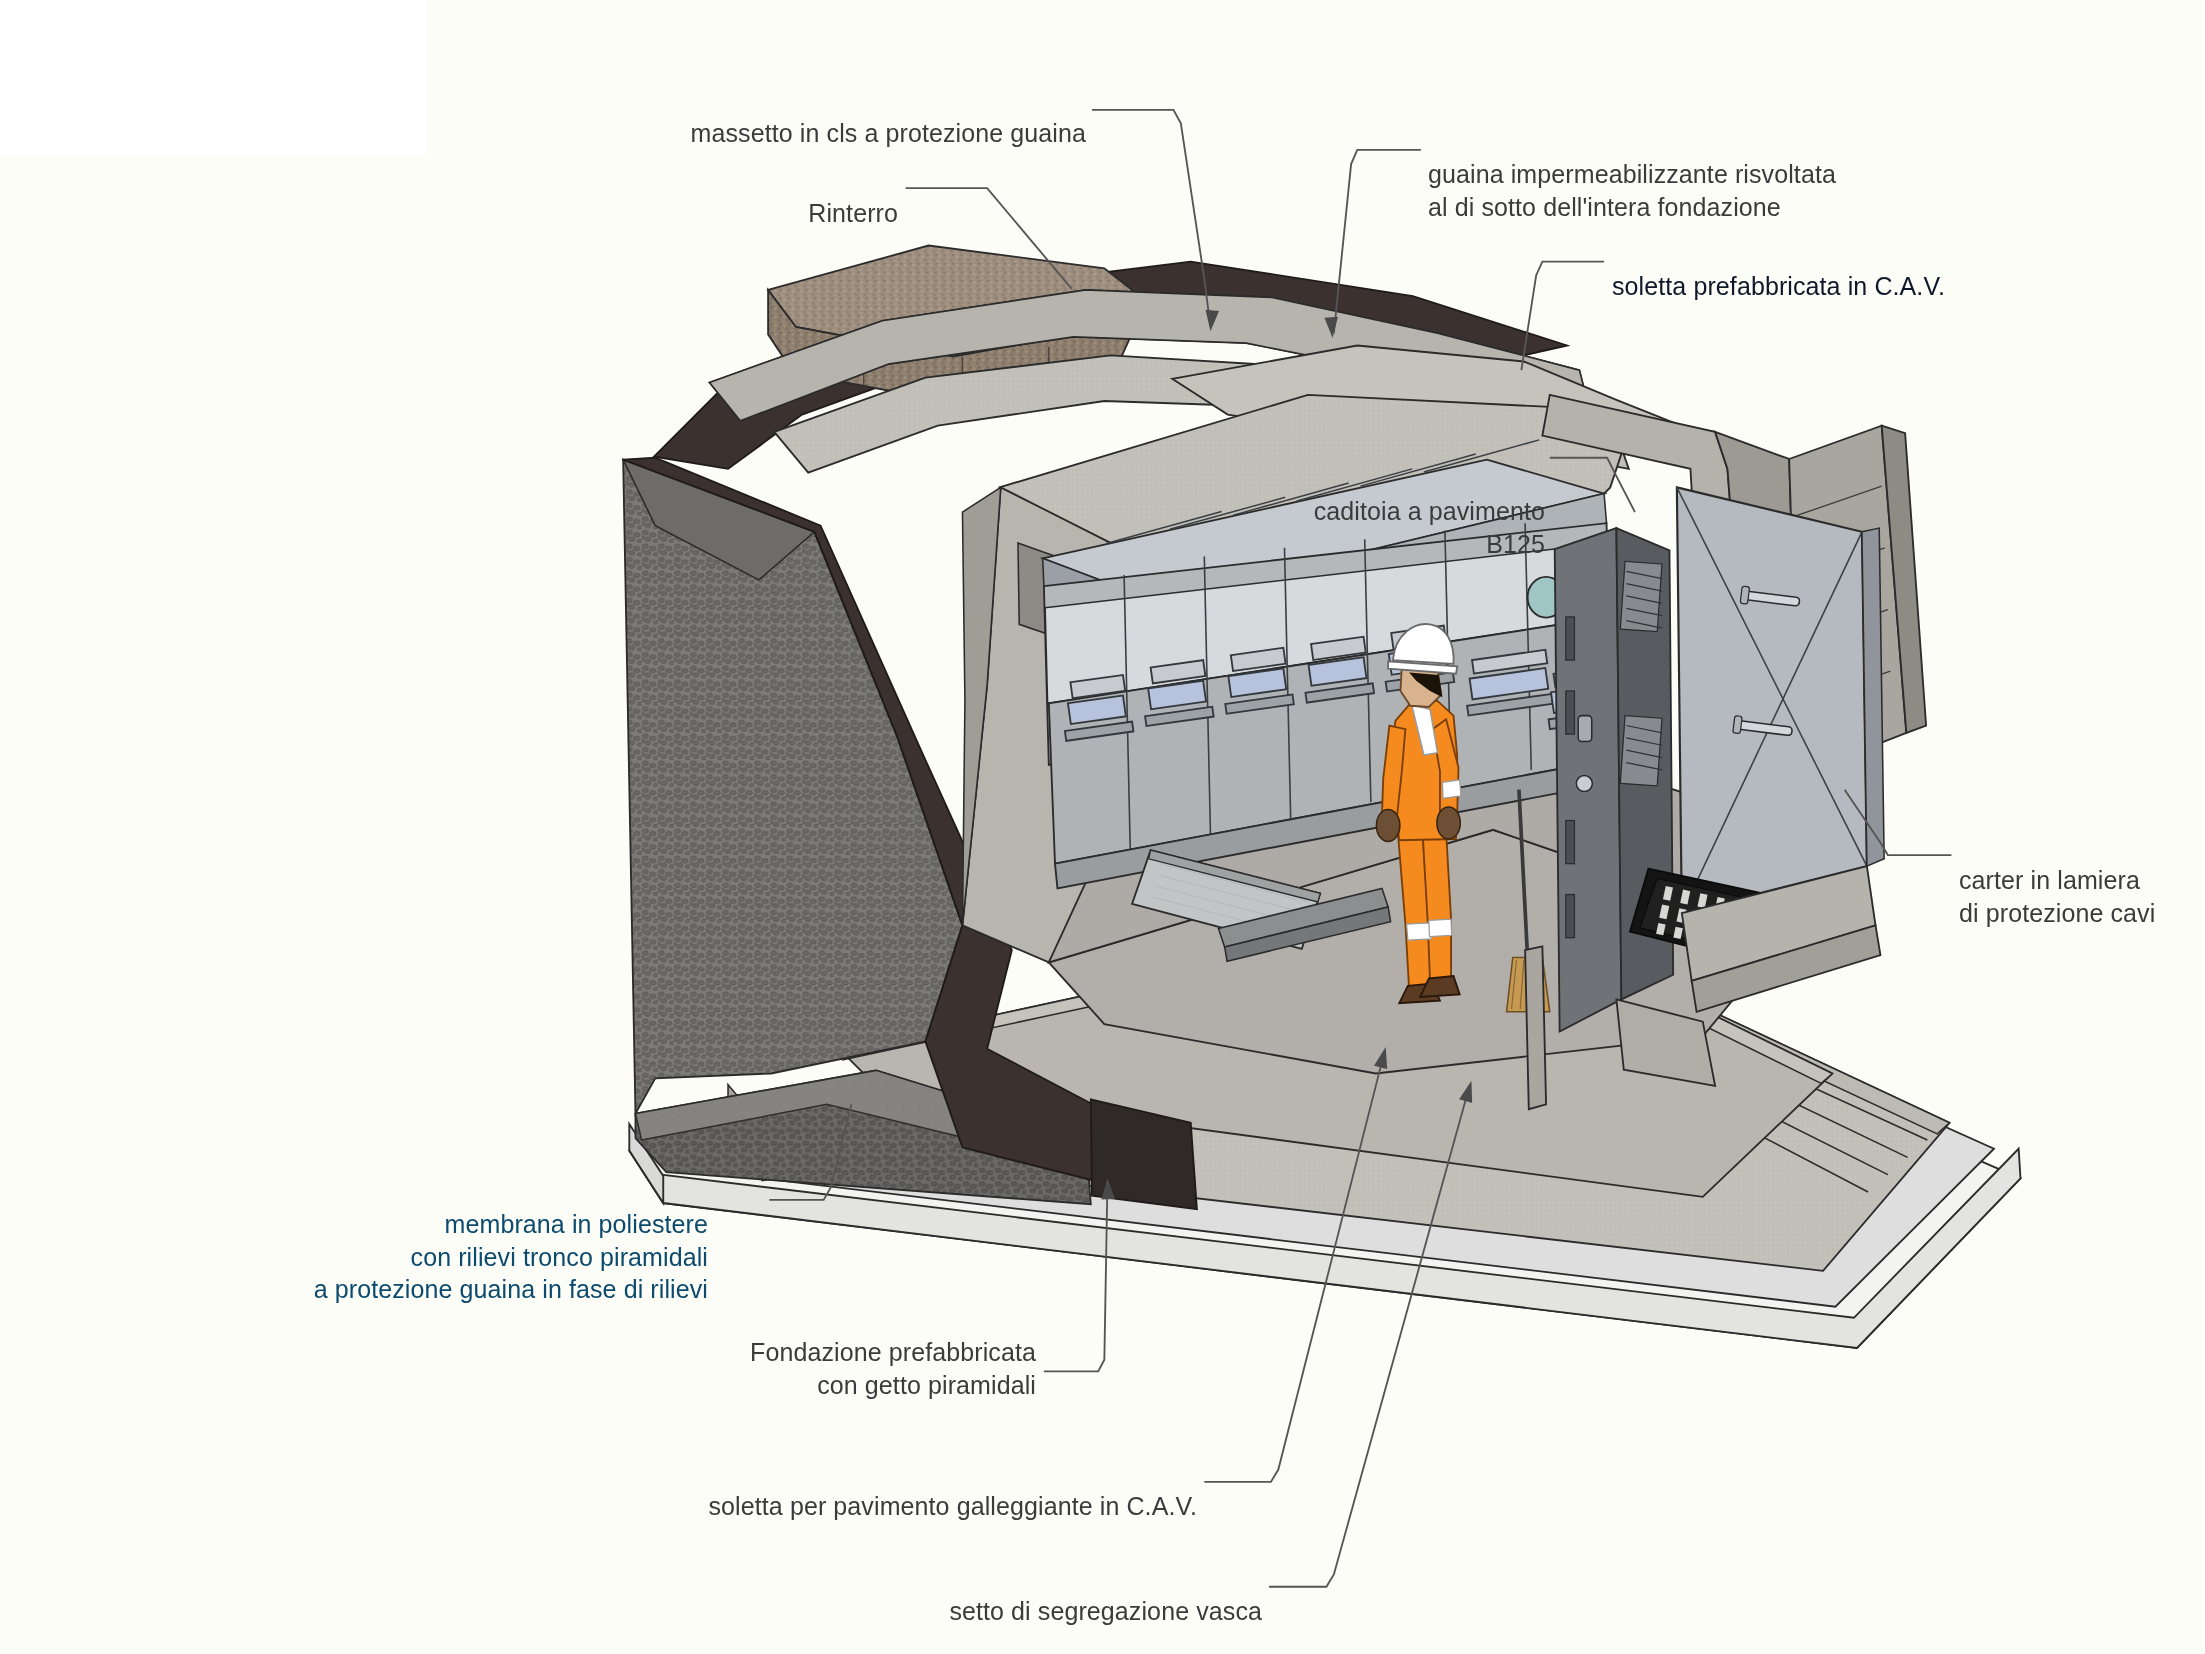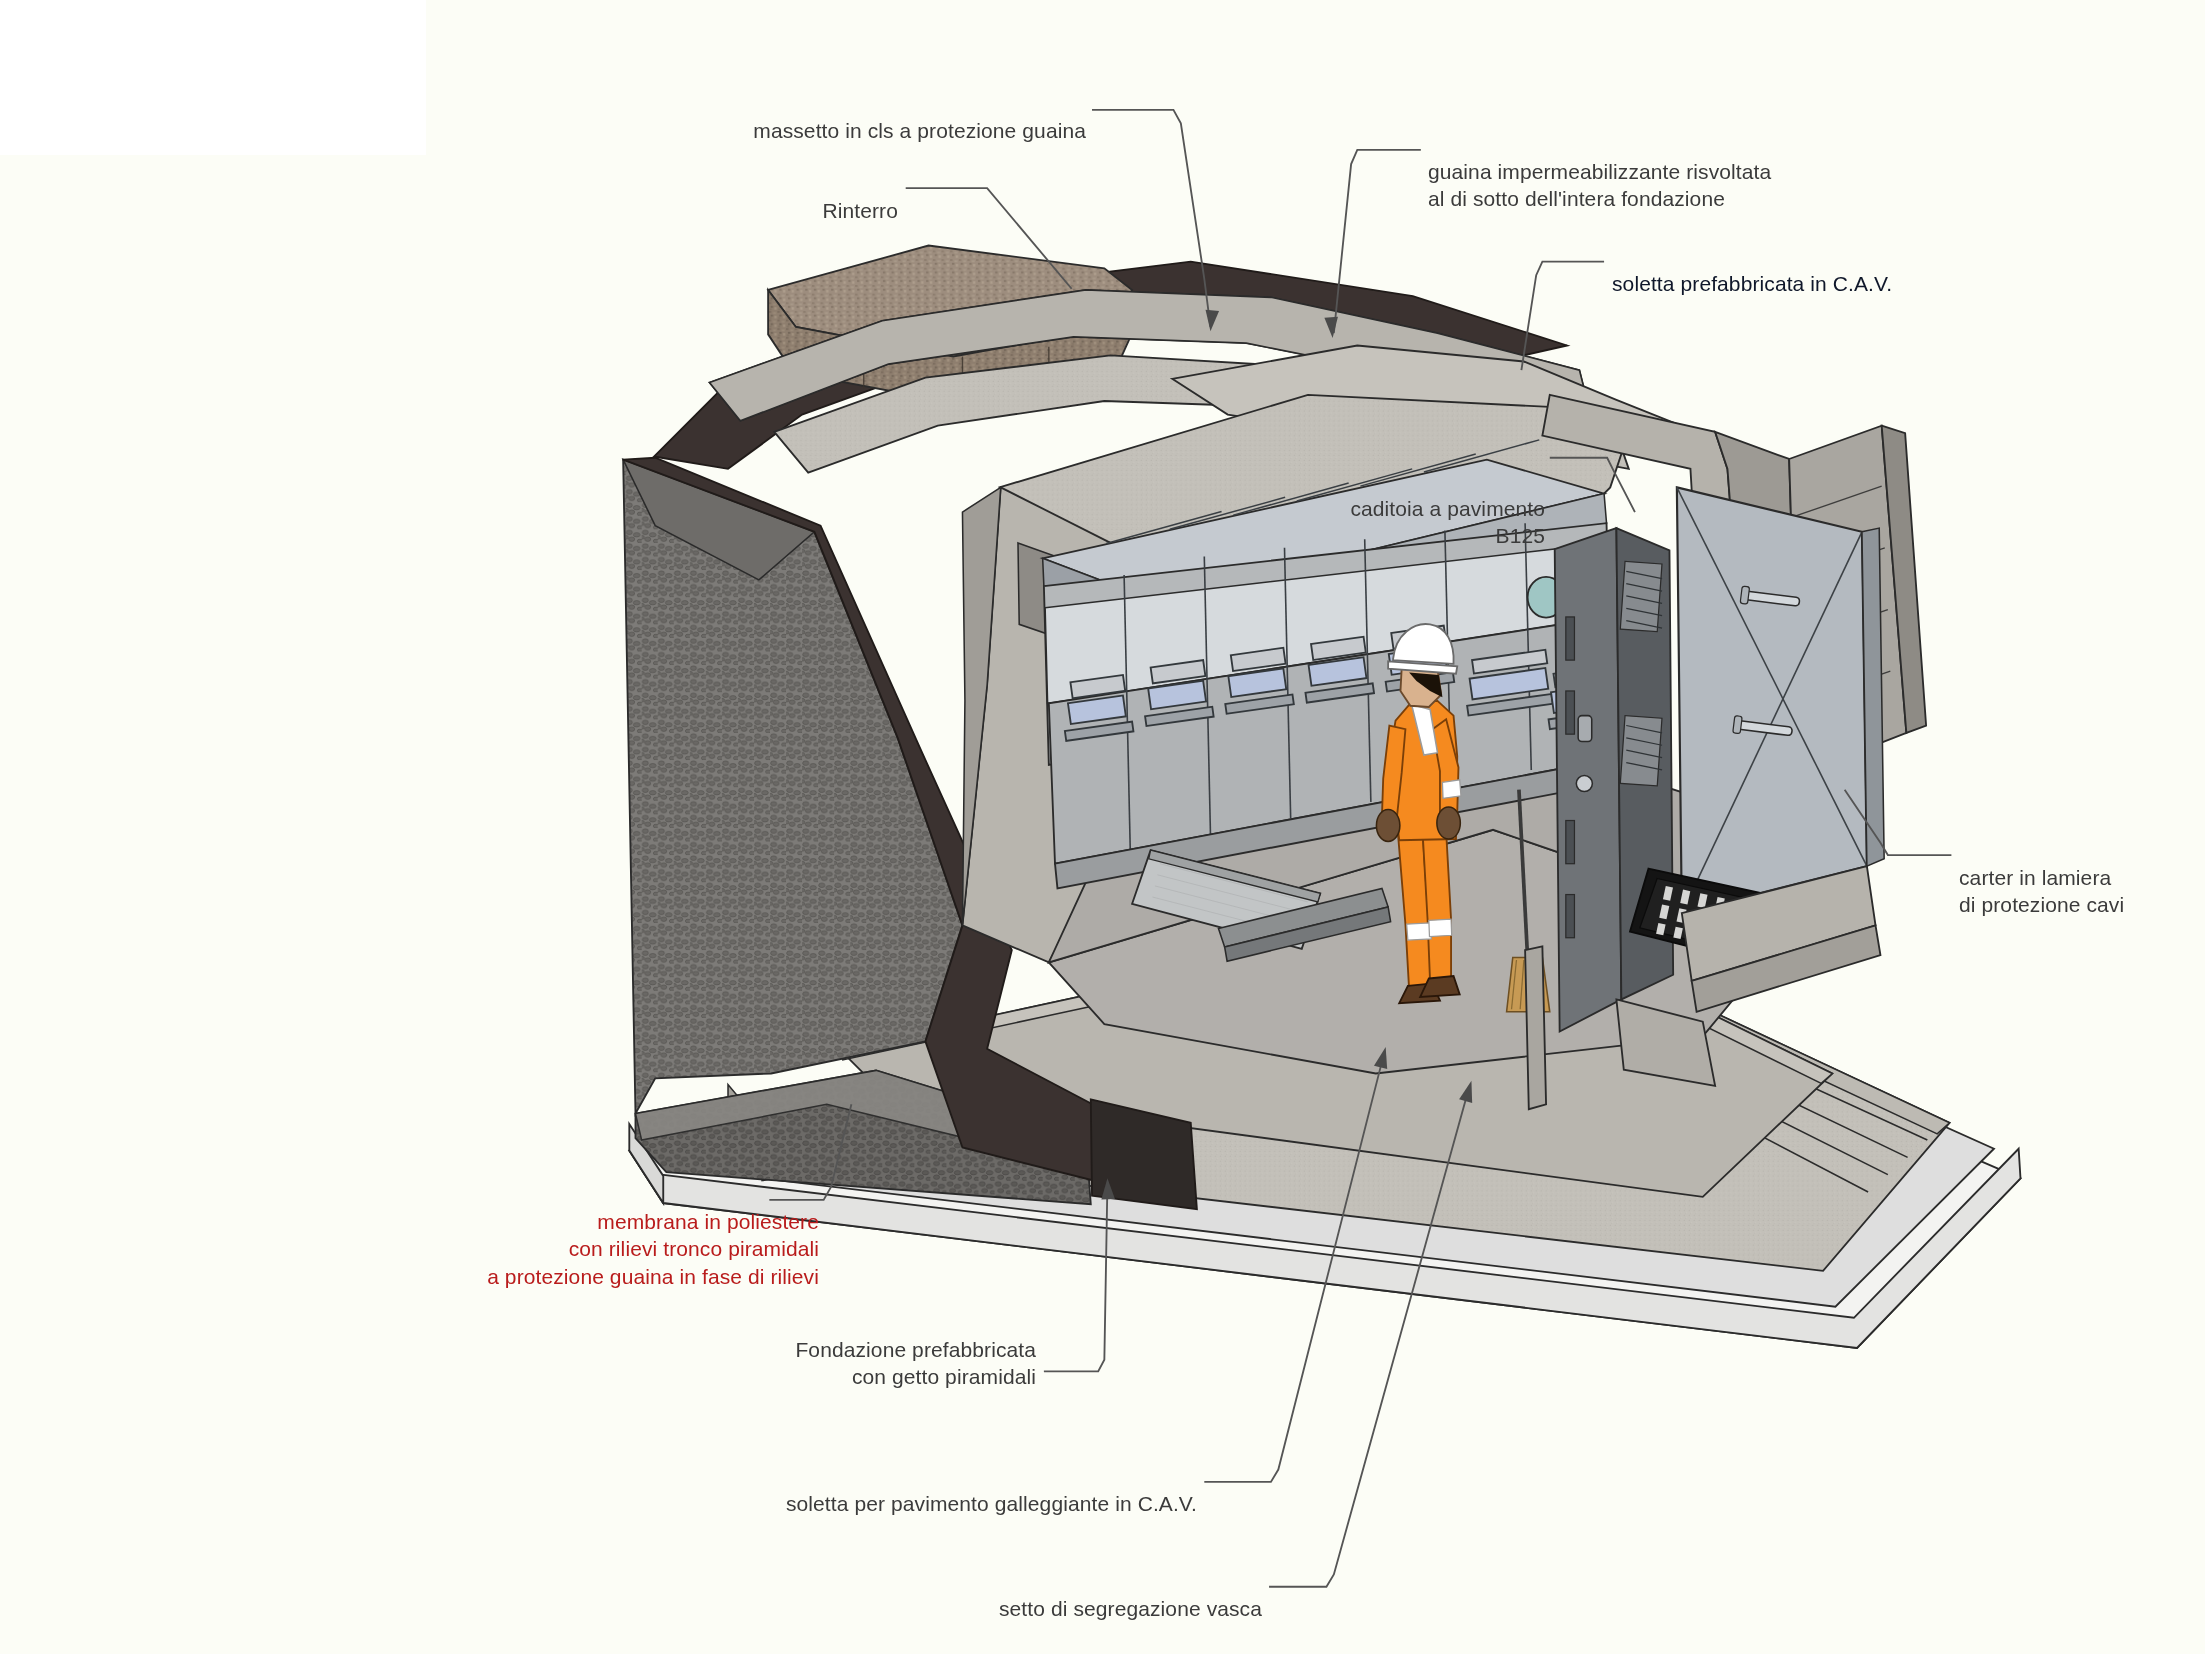--- a/index.html
+++ b/index.html
@@ -15,21 +15,21 @@
   .lbl{
     position:absolute;
     color:#3b3b3b;
     font-size:25px;
     line-height:1.30;
     white-space:pre;
     letter-spacing:0.1px;
   }
   .lbl.r{text-align:right;}
   .lbl.l{text-align:left;}
-  .lbl-inner{font-size:21px;}
+  .lbl-inner{font-size:25px;}
   .whitepatch{
     position:absolute;left:0;top:0;width:426px;height:155px;background:#ffffff;
   }
 </style>
 </head>
 <body>
 
 <div id="stage">
 
   <div class="whitepatch"></div>
@@ -416,20 +416,20 @@
       </g>
   </svg>
 
   <div id="label-layer">
       <div class="lbl r" style="color: rgb(59, 59, 59); right: 1119px; top: 117px;"><div class="lbl-inner">massetto in cls a protezione guaina</div></div>
       <div class="lbl r" style="color: rgb(59, 59, 59); right: 1307px; top: 197px; margin-left: 14px;"><div class="lbl-inner">Rinterro</div></div>
       <div class="lbl l" style="color: rgb(59, 59, 59); left: 1428px; top: 158px;"><div class="lbl-inner">guaina impermeabilizzante risvoltata</div><div class="lbl-inner">al di sotto dell'intera fondazione</div></div>
       <div class="lbl l" style="color: #0f172a; left: 1612px; top: 270px;"><div class="lbl-inner">soletta prefabbricata in C.A.V.</div></div>
       <div class="lbl r" style="color: rgb(59, 59, 59); right: 660px; top: 463px; margin-top: 32px;"><div class="lbl-inner">caditoia a pavimento</div><div class="lbl-inner">B125</div></div>
       <div class="lbl l" style="color: rgb(59, 59, 59); left: 1959px; top: 864px;"><div class="lbl-inner">carter in lamiera</div><div class="lbl-inner">di protezione cavi</div></div>
-      <div class="lbl r" style="color: #b91c1c; right: 1386px; top: 1208px;"><div class="lbl-inner">membrana in poliestere</div><div class="lbl-inner">con rilievi tronco piramidali</div><div class="lbl-inner">a protezione guaina in fase di rilievi</div></div>
+      <div class="lbl r" style="color: #0c4a6e; right: 1497px; top: 1208px;"><div class="lbl-inner">membrana in poliestere</div><div class="lbl-inner">con rilievi tronco piramidali</div><div class="lbl-inner">a protezione guaina in fase di rilievi</div></div>
       <div class="lbl r" style="color: rgb(59, 59, 59); right: 1169px; top: 1336px;"><div class="lbl-inner">Fondazione prefabbricata</div><div class="lbl-inner">con getto piramidali</div></div>
       <div class="lbl r" style="color: rgb(59, 59, 59); right: 1008px; top: 1490px; margin-left: 17px;"><div class="lbl-inner">soletta per pavimento galleggiante in C.A.V.</div></div>
       <div class="lbl r" style="color: rgb(59, 59, 59); right: 943px; top: 1595px;"><div class="lbl-inner">setto di segregazione vasca</div></div>
     </div>
 
 </div>
 
 
 </body></html>

